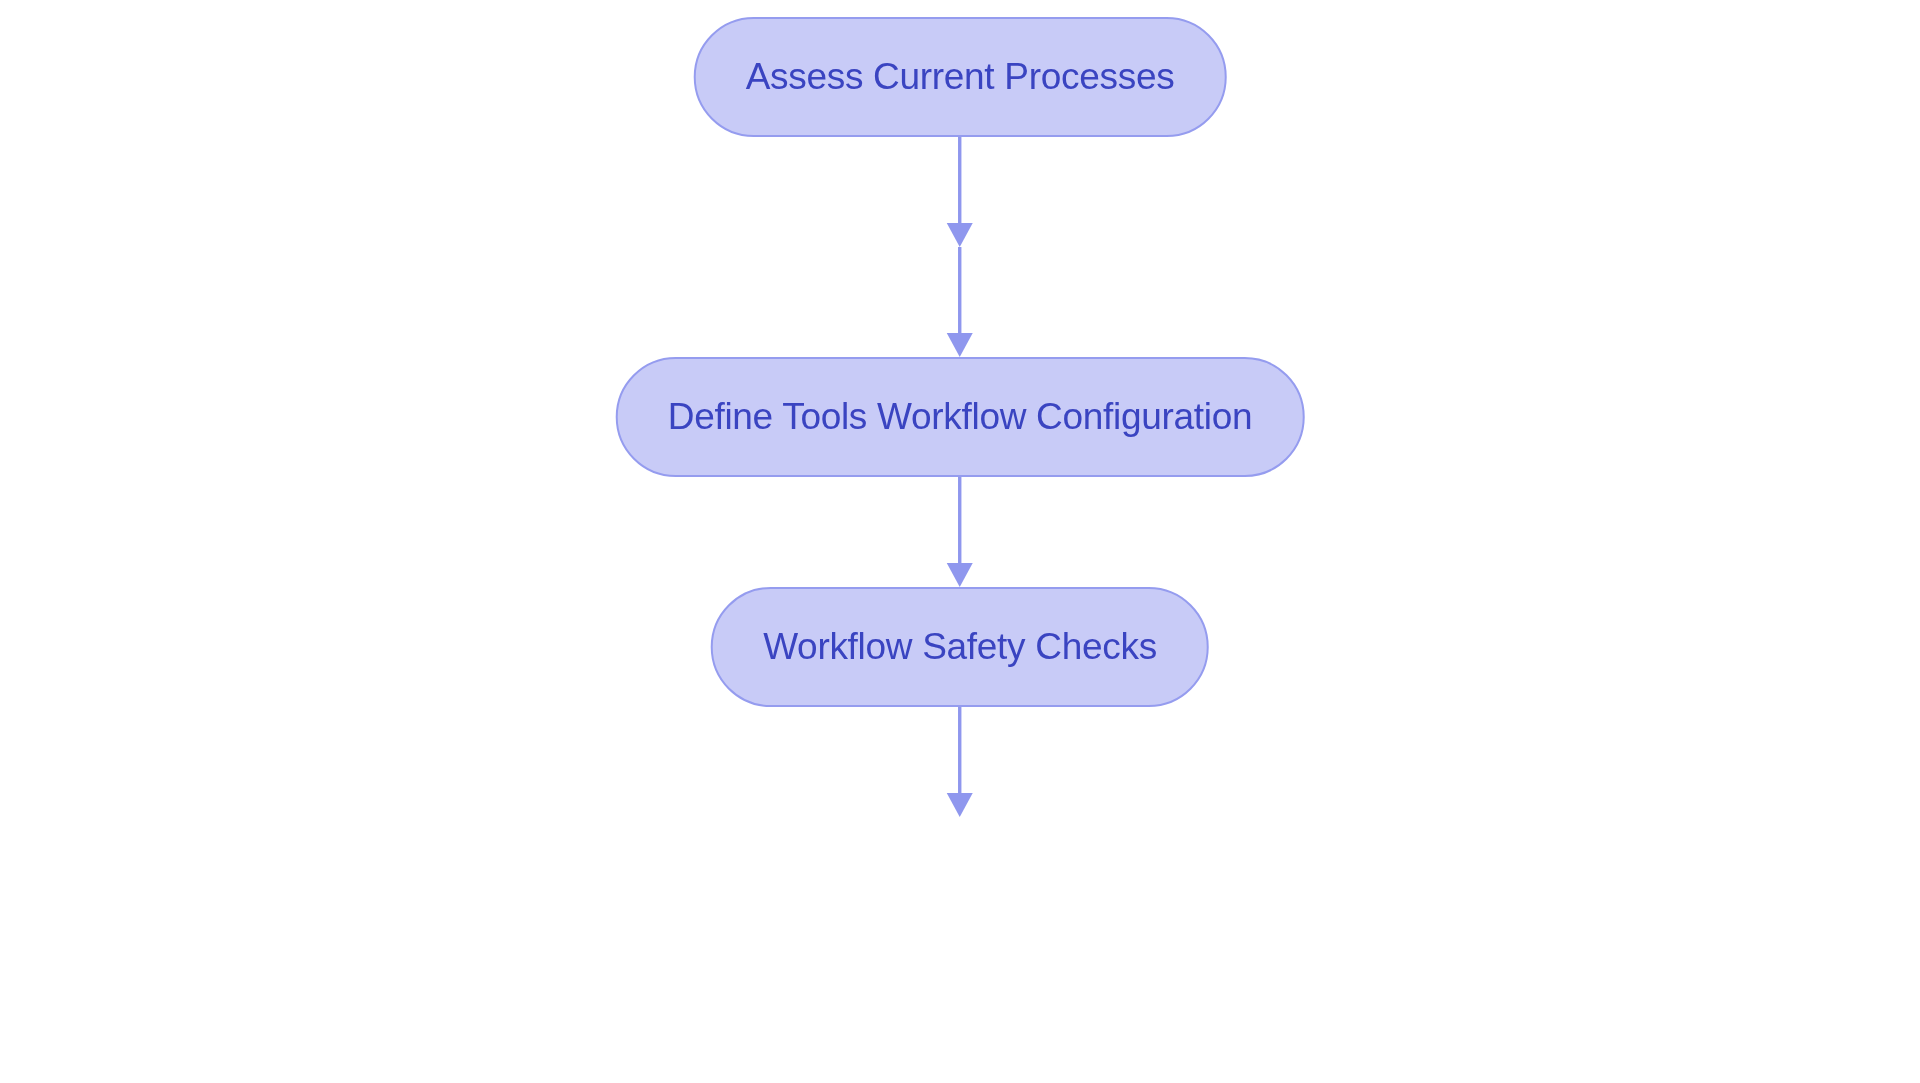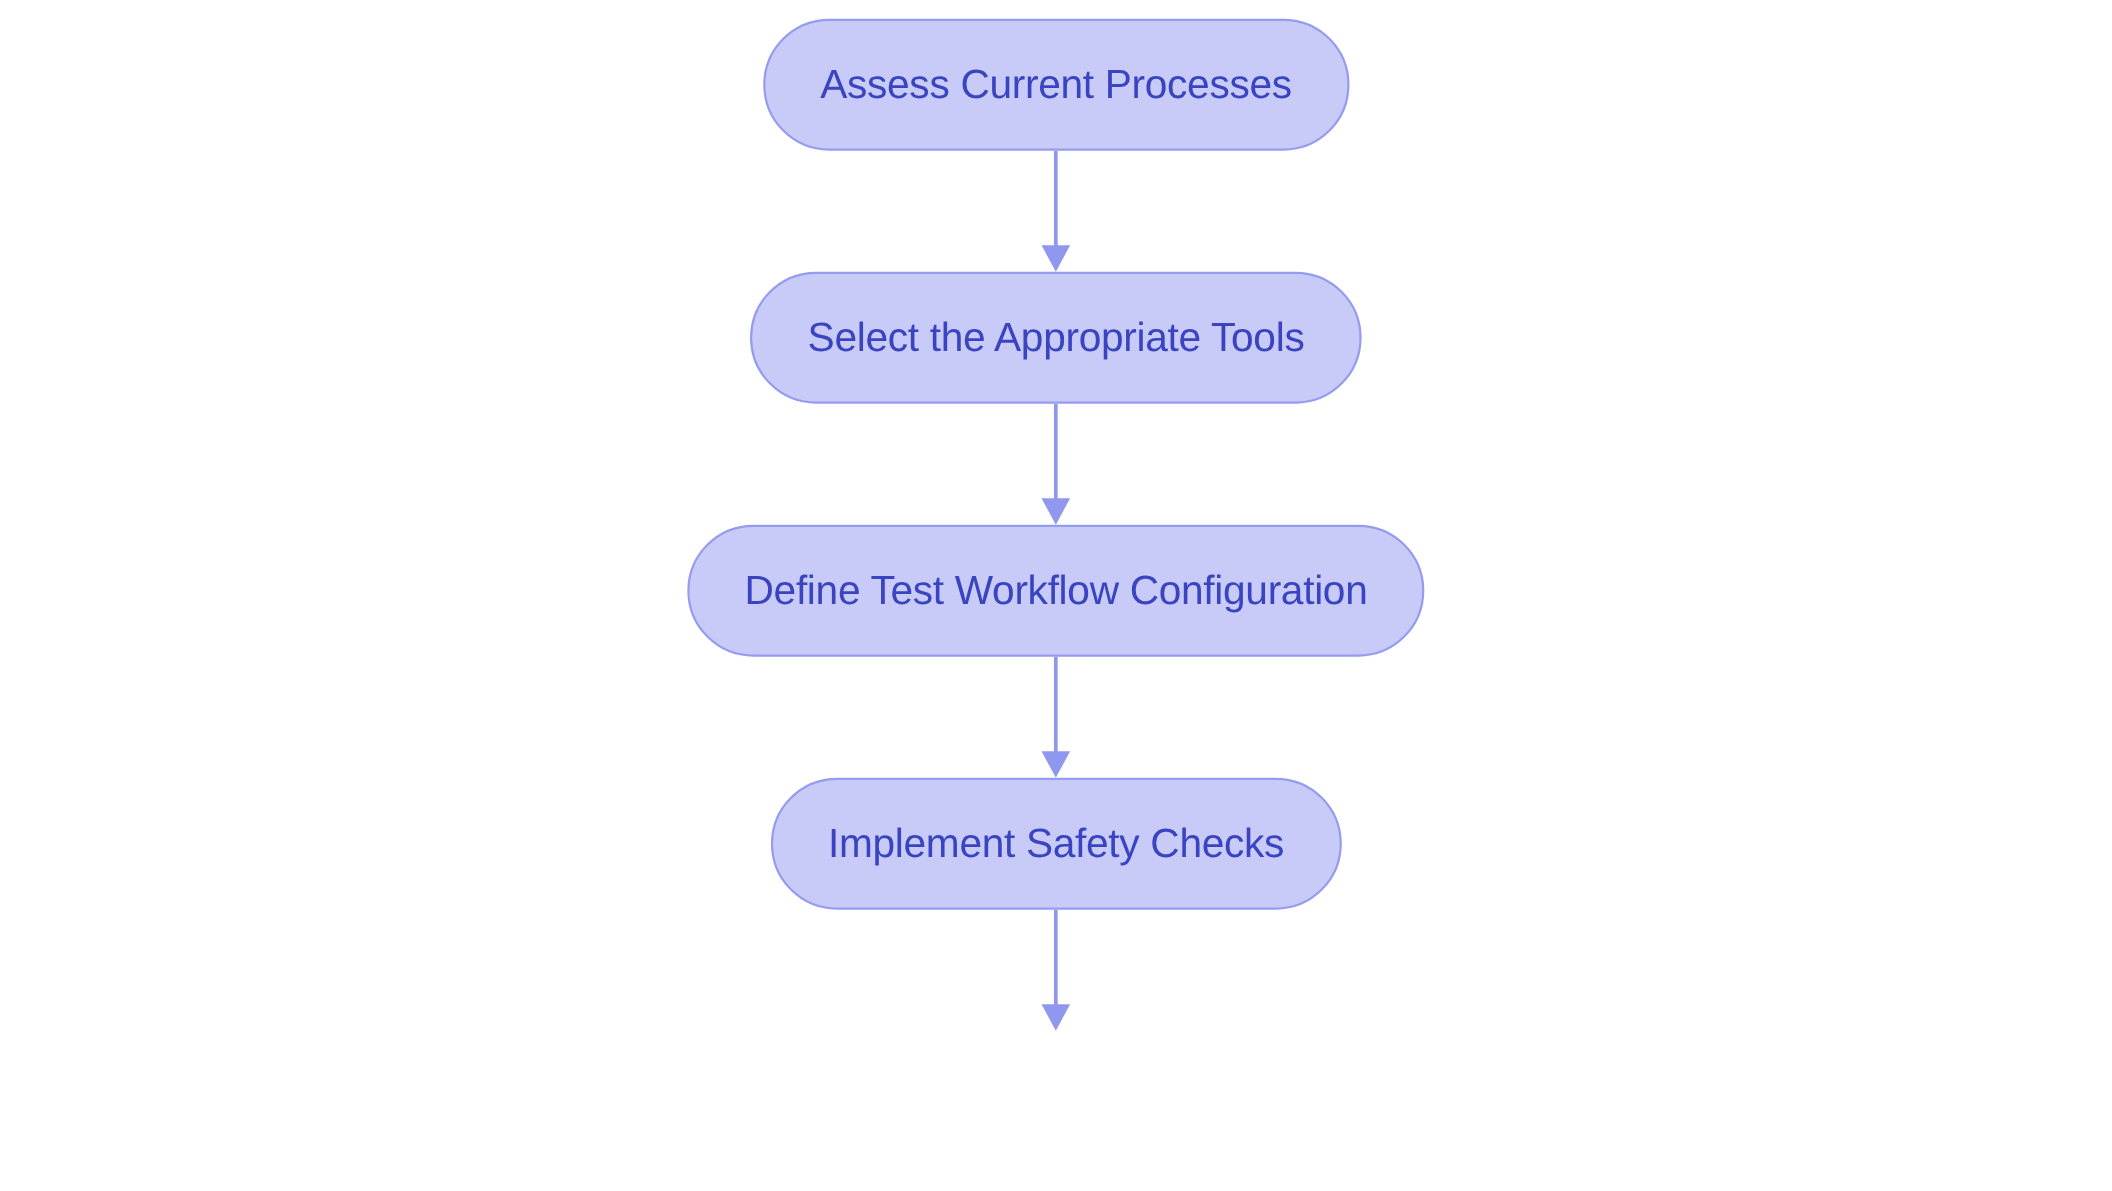--- a/index.html
+++ b/index.html
@@ -69,44 +69,41 @@
       <span class="label">Assess Current Processes</span>
     </div>
 
     <div class="arrow">
       <svg viewBox="0 0 34 110" xmlns="http://www.w3.org/2000/svg">
         <line x1="17" y1="0" x2="17" y2="90"></line>
         <polygon points="4,86 30,86 17,110"></polygon>
       </svg>
     </div>
 
+
+    <div class="arrow">
+      <svg viewBox="0 0 34 110" xmlns="http://www.w3.org/2000/svg">
+        <line x1="17" y1="0" x2="17" y2="90"></line>
+        <polygon points="4,86 30,86 17,110"></polygon>
+      </svg>
+    </div>
+
     <div class="node">
-      <span class="label">Select the Appropriate Tools</span>
+      <span class="label">Define Tools Workflow Configuration</span>
     </div>
 
     <div class="arrow">
       <svg viewBox="0 0 34 110" xmlns="http://www.w3.org/2000/svg">
         <line x1="17" y1="0" x2="17" y2="90"></line>
         <polygon points="4,86 30,86 17,110"></polygon>
       </svg>
     </div>
 
     <div class="node">
-      <span class="label">Define Test Workflow Configuration</span>
-    </div>
-
-    <div class="arrow">
-      <svg viewBox="0 0 34 110" xmlns="http://www.w3.org/2000/svg">
-        <line x1="17" y1="0" x2="17" y2="90"></line>
-        <polygon points="4,86 30,86 17,110"></polygon>
-      </svg>
-    </div>
-
-    <div class="node">
-      <span class="label">Implement Safety Checks</span>
+      <span class="label">Workflow Safety Checks</span>
     </div>
 
     <div class="arrow">
       <svg viewBox="0 0 34 110" xmlns="http://www.w3.org/2000/svg">
         <line x1="17" y1="0" x2="17" y2="90"></line>
         <polygon points="4,86 30,86 17,110"></polygon>
       </svg>
     </div>
 
 

